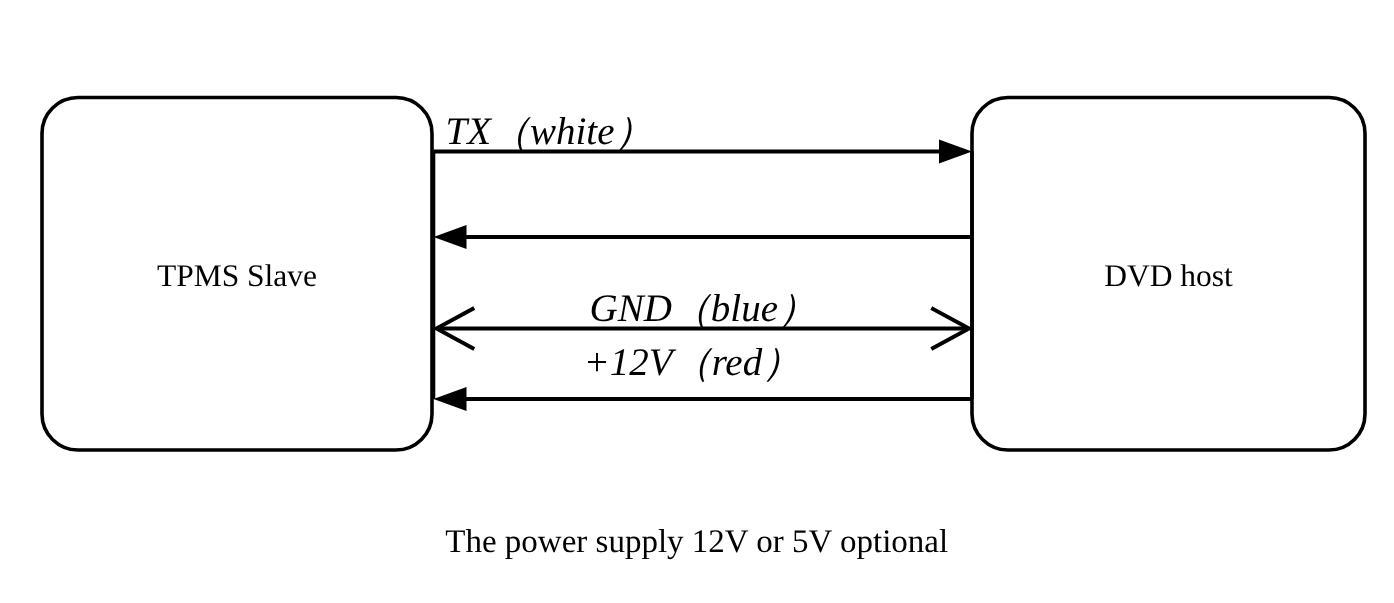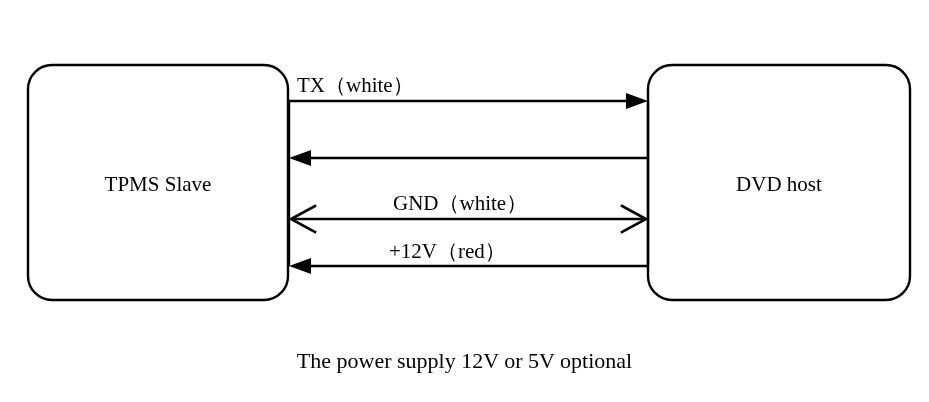--- a/index.html
+++ b/index.html
@@ -52,24 +52,25 @@
   }
   .node-label {
     font-size: 21px;
     fill: #000000;
     text-anchor: middle;
     dominant-baseline: middle;
     font-family: "Liberation Serif", "DejaVu Serif", serif;
   }
   .wire-label {
     position: absolute;
-    font-size: 21px;
+    font-size: 26px;
     line-height: 1;
     white-space: pre;
     color: #000000;
+    font-style: italic;
   }
   #caption {
     position: absolute;
     left: 0;
     top: 348px;
     width: 929px;
     text-align: center;
     font-size: 22px;
     color: #000000;
   }
@@ -101,19 +102,19 @@
     <polyline class="arrow-open" points="622,206 646,219 622,232"></polyline>
 
     <line class="wire" x1="299" y1="266" x2="648" y2="266"></line>
     <polygon class="arrow-solid" points="289,266 311,258 311,274"></polygon>
 
   </svg>
 
   <div class="wire-label" style="left:297px; top:75px;">TX（white）</div>
 
 
-  <div class="wire-label" style="left:393px; top:193px;">GND（white）</div>
+  <div class="wire-label" style="left:393px; top:193px;">GND（blue）</div>
 
-  <div class="wire-label" style="left:389px; top:229px;margin-top:12px;">+12V（red）</div>
+  <div class="wire-label" style="left:389px; top:229px;">+12V（red）</div>
 
   <div id="caption">The power supply 12V or 5V optional</div>
 
 </div>
 
 </body></html>

